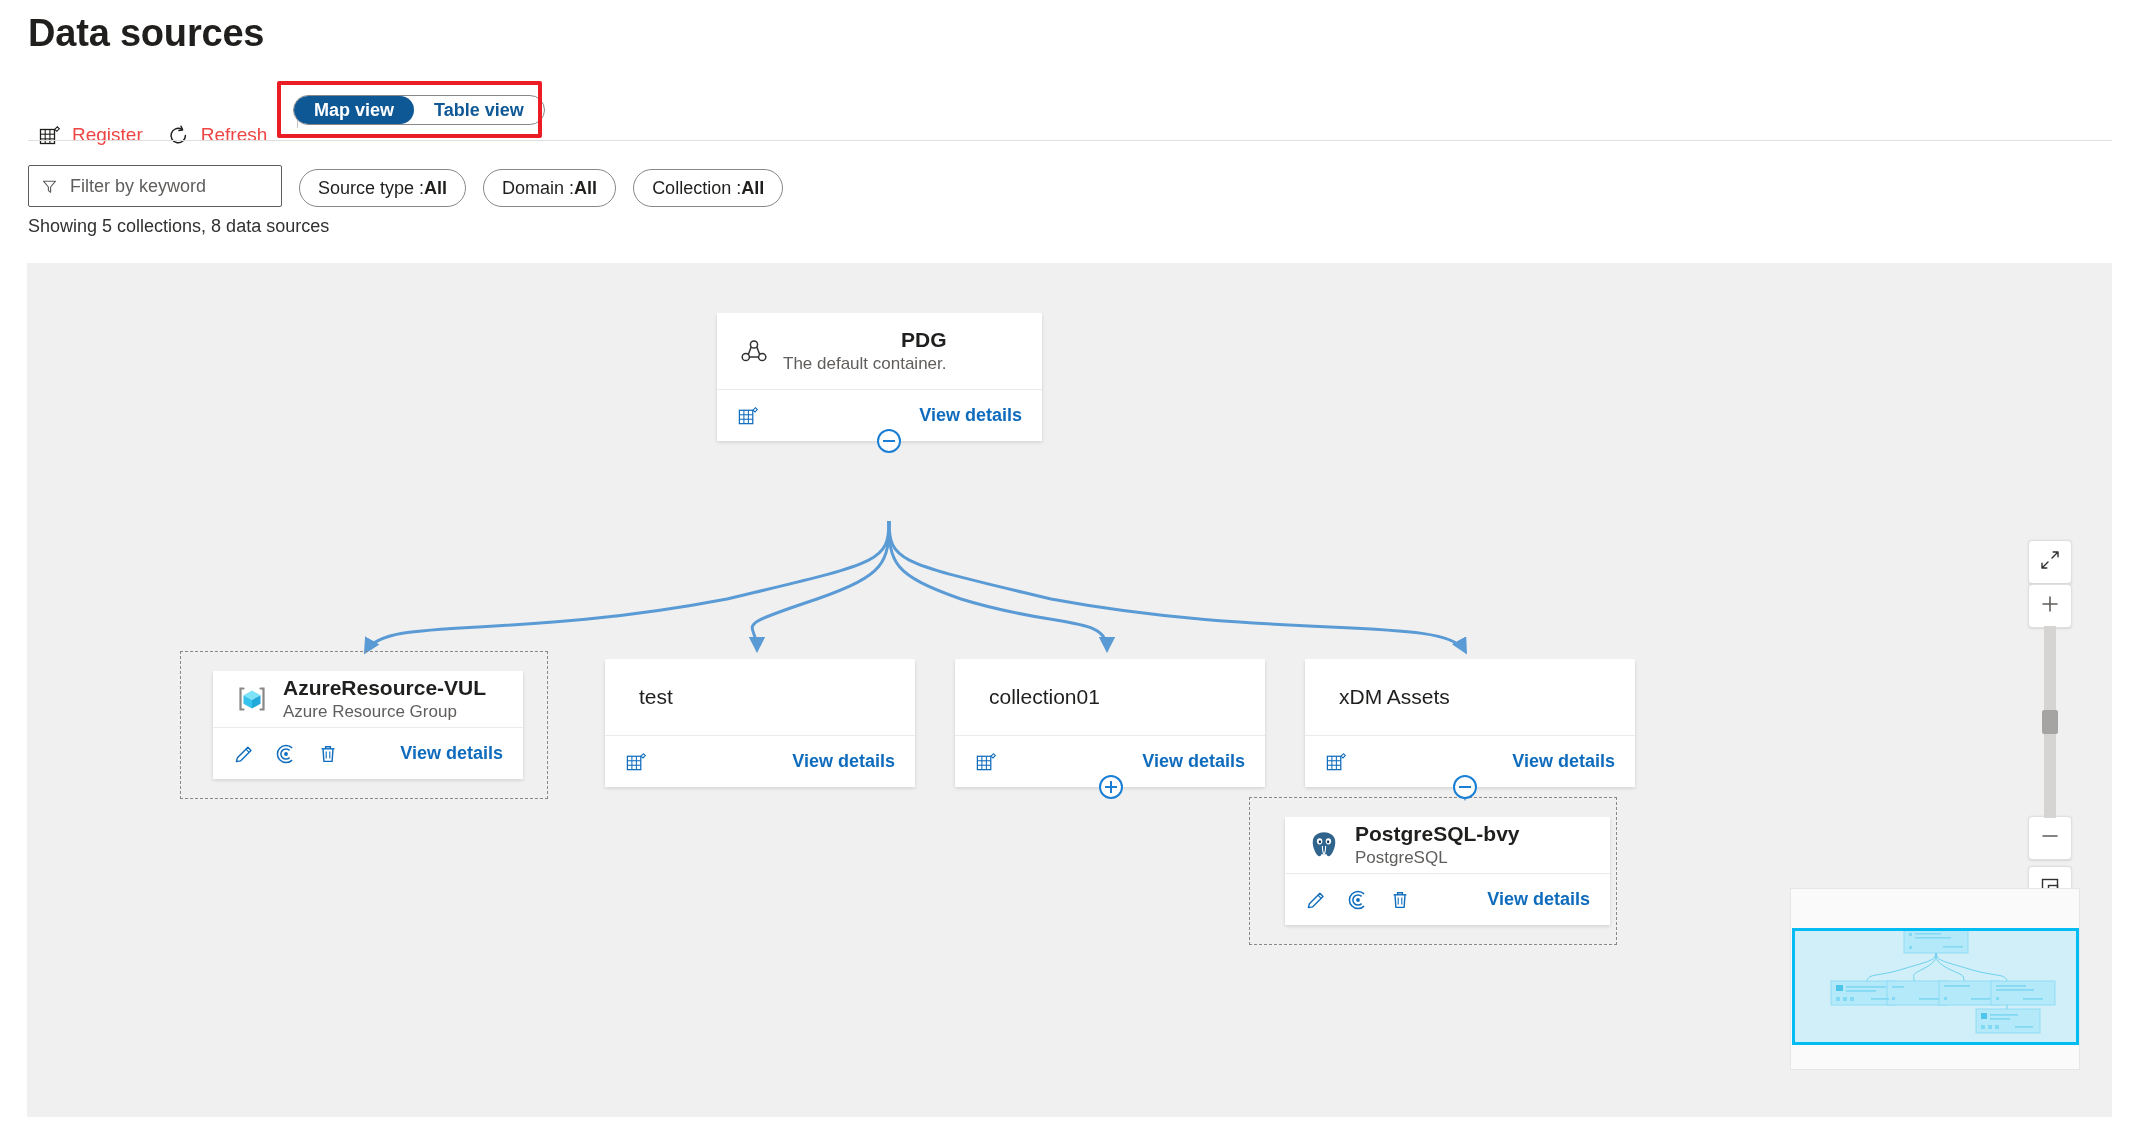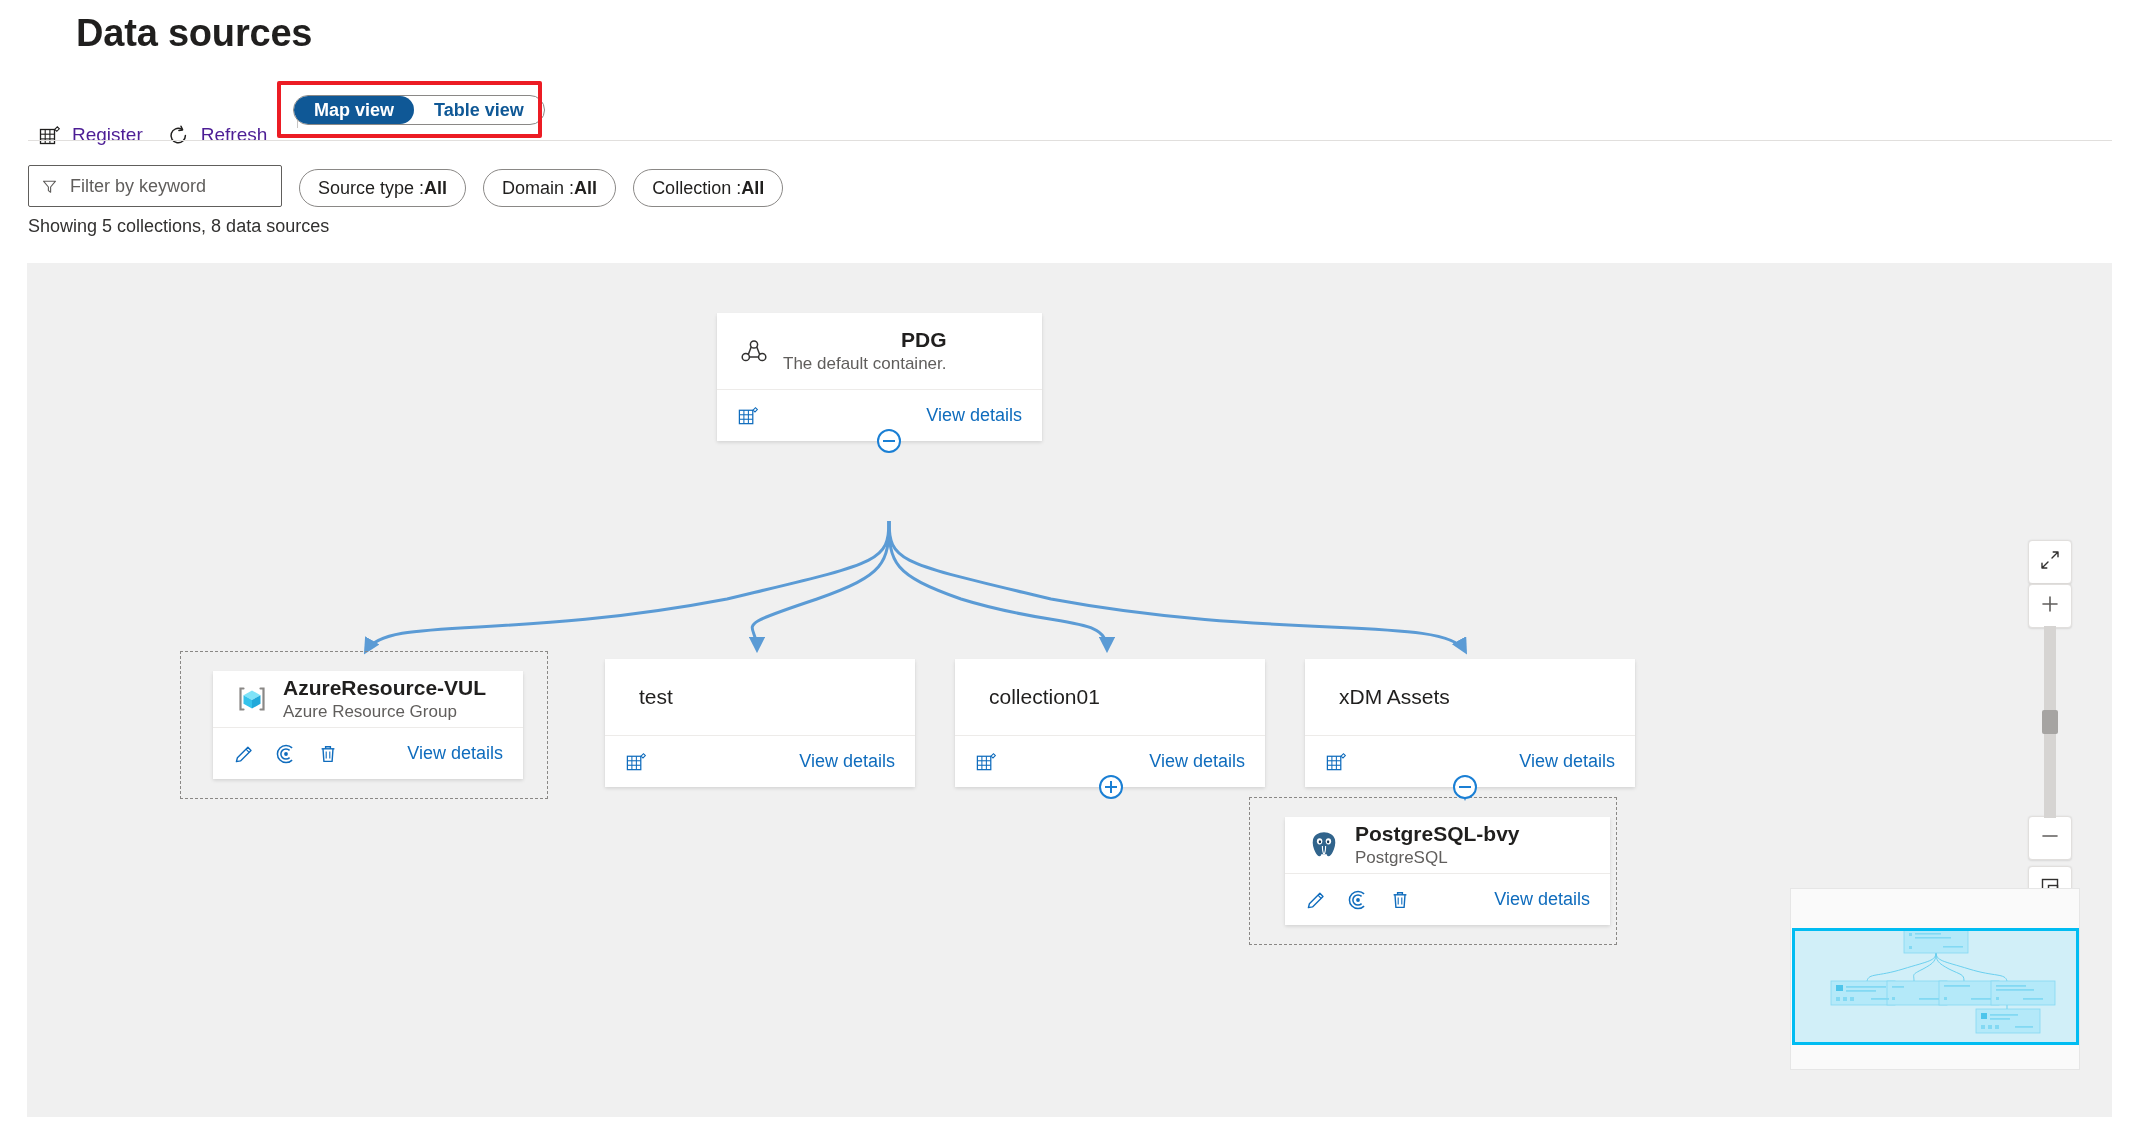--- a/index.html
+++ b/index.html
@@ -13,37 +13,36 @@
   }
 
   
   #page-title {
     position: absolute;
     left: 28px; top: 12px;
     font-size: 38px;
     font-weight: 600;
     letter-spacing: -0.2px;
     color: #201f1e;
-    margin-left: 48px;
   }
 
   
   #command-bar {
     position: absolute;
     left: 28px; top: 88px;
     height: 54px;
     display: flex;
     align-items: center;
     gap: 0;
   }
   .cmd-btn {
     display: flex; align-items: center; gap: 11px;
     padding: 6px 14px 6px 10px;
     font-size: 19px;
-    color: #4c1d95;
+    color: #ef4444;
     cursor: pointer;
     background: transparent;
     border: none;
     white-space: nowrap;
     margin-top: 40px;
   }
   .cmd-sep {
     width: 1px; height: 26px;
     background: #c8c6c4;
     margin: 0 16px;
@@ -186,21 +185,21 @@
     border-top: 1px solid #edebe9;
     display: flex;
     align-items: center;
     justify-content: space-between;
     padding: 0 20px;
   }
   .foot-actions { display: flex; align-items: center; gap: 20px; }
   .act-icon { line-height: 0; cursor: pointer; display: block; }
   .view-details {
     font-size: 18px;
-    font-weight: 400;
+    font-weight: 700;
     color: #0f6cbd;
     cursor: pointer;
     white-space: nowrap;
   }
 
   
   .dashed-box {
     position: absolute;
     border: 1px dashed #8a8886;
     background: transparent;

